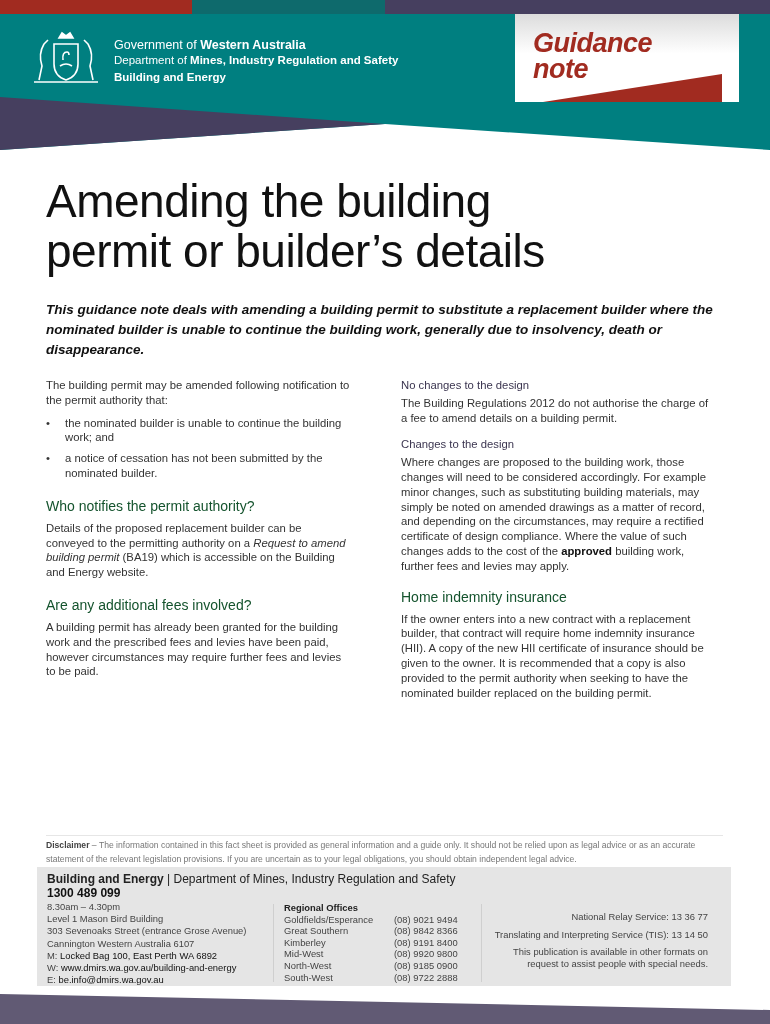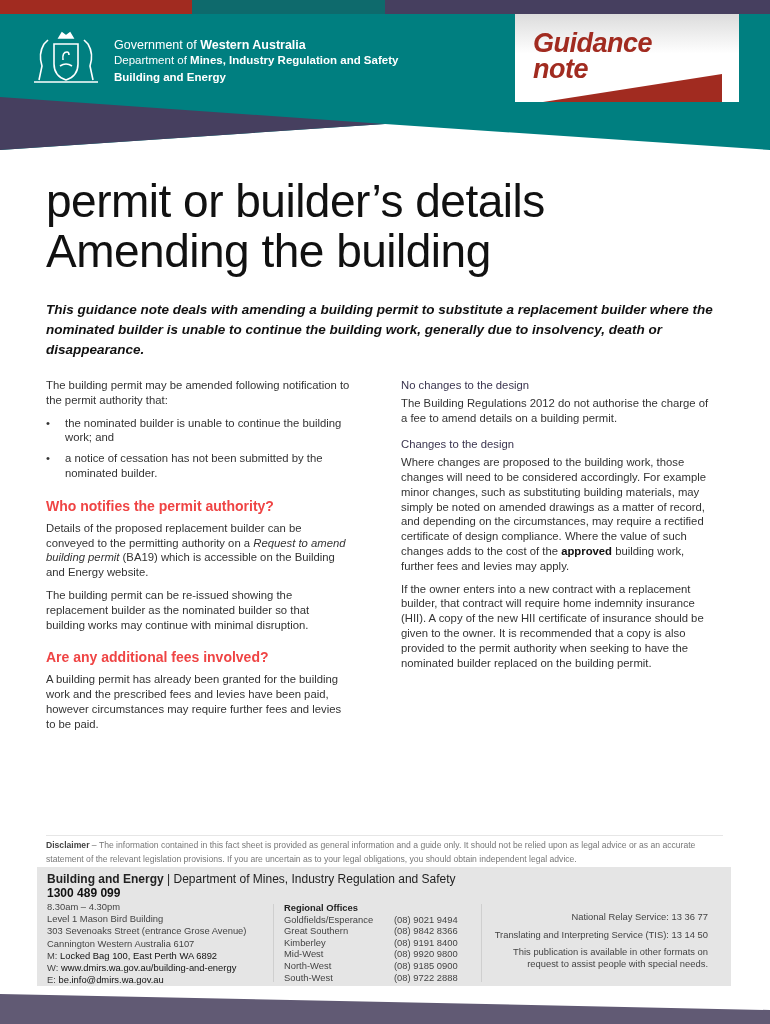--- a/index.html
+++ b/index.html
@@ -28,21 +28,21 @@
   .lede { position: absolute; left: 46px; top: 300px; width: 680px; font-size: 13.5px; line-height: 20px;
           font-weight: bold; font-style: italic; color: #111; }
 
   .col { position: absolute; font-size: 11.3px; line-height: 14.8px; color: #333; }
   .col.left { left: 46px; top: 378px; width: 305px; }
   .col.right { left: 401px; top: 378px; width: 315px; }
   .col p { margin-bottom: 8px; }
   .col ul { list-style: none; margin-bottom: 8px; }
   .col li { position: relative; padding-left: 19px; margin-bottom: 6px; }
   .col li .dot { position: absolute; left: 0; top: 0; }
-  .h2 { font-size: 14px; font-weight: bold; color: #ef4444; margin: 16px 0 6px; line-height: 18px; }
+  .h2 { font-size: 14px; font-weight: normal; color: #14532d; margin: 16px 0 6px; line-height: 18px; }
   .h3 { font-size: 11.3px; font-weight: normal; color: #3b3550; margin-bottom: 3px; }
   .col b { color: #111; }
 
   .rule { position: absolute; left: 46px; top: 835px; width: 677px; height: 1px; background: #e6e6e6; }
   .disclaimer { position: absolute; left: 46px; top: 838px; width: 680px; font-size: 8.6px; line-height: 14px; color: #777; }
   .disclaimer b { color: #444; }
 
   .footer { position: absolute; left: 37px; top: 867px; width: 694px; height: 119px; background: #e5e5e5; }
   .f-head { position: absolute; left: 10px; top: 5px; font-size: 12px; color: #222; white-space: nowrap; }
   .f-head b { font-weight: bold; }
@@ -94,43 +94,43 @@
   <div class="txt">
     <div>Guidance</div>
     <div>note</div>
   </div>
   <svg width="207" height="30" viewBox="0 0 207 30">
     <polygon points="28,30 207,2 207,30" fill="#a12b20"></polygon>
   </svg>
 </div>
 
 <h1 class="title">
+  <div>Amending the building</div>
   <div>permit or builder’s details</div>
-  <div>Amending the building</div>
 </h1>
 <p class="lede">This guidance note deals with amending a building permit to substitute a replacement builder where the nominated builder is unable to continue the building work, generally due to insolvency, death or disappearance.</p>
 
 <div class="col left">
   <p>The building permit may be amended following notification to the permit authority that:</p>
   <ul>
     <li><span class="dot">•</span><span>the nominated builder is unable to continue the building work; and</span></li>
     <li><span class="dot">•</span><span>a notice of cessation has not been submitted by the nominated builder.</span></li>
   </ul>
   <h2 class="h2">Who notifies the permit authority?</h2>
   <p><span>Details of the proposed replacement builder can be conveyed to the permitting authority on a </span><i>Request to amend building permit</i><span> (BA19) which is accessible on the Building and Energy website.</span></p>
-  <p>The building permit can be re-issued showing the replacement builder as the nominated builder so that building works may continue with minimal disruption.</p>
   <h2 class="h2">Are any additional fees involved?</h2>
   <p>A building permit has already been granted for the building work and the prescribed fees and levies have been paid, however circumstances may require further fees and levies to be paid.</p>
 </div>
 
 <div class="col right">
   <div class="h3">No changes to the design</div>
   <p>The Building Regulations 2012 do not authorise the charge of a fee to amend details on a building permit.</p>
   <div class="h3" style="margin-top:12px">Changes to the design</div>
   <p><span>Where changes are proposed to the building work, those changes will need to be considered accordingly. For example minor changes, such as substituting building materials, may simply be noted on amended drawings as a matter of record, and depending on the circumstances, may require a rectified certificate of design compliance. Where the value of such changes adds to the cost of the </span><b>approved</b><span> building work, further fees and levies may apply.</span></p>
+  <h2 class="h2" style="margin-top:14px">Home indemnity insurance</h2>
   <p>If the owner enters into a new contract with a replacement builder, that contract will require home indemnity insurance (HII). A copy of the new HII certificate of insurance should be given to the owner. It is recommended that a copy is also provided to the permit authority when seeking to have the nominated builder replaced on the building permit.</p>
 </div>
 
 <div class="rule"></div>
 <p class="disclaimer"><b>Disclaimer</b><span> – The information contained in this fact sheet is provided as general information and a guide only. It should not be relied upon as legal advice or as an accurate statement of the relevant legislation provisions. If you are uncertain as to your legal obligations, you should obtain independent legal advice.</span></p>
 
 <div class="footer">
   <div class="f-head"><b>Building and Energy</b><span> | </span><span>Department of Mines, Industry Regulation and Safety</span></div>
   <div class="f-phone">1300 489 099</div>
   <div class="f-addr">

